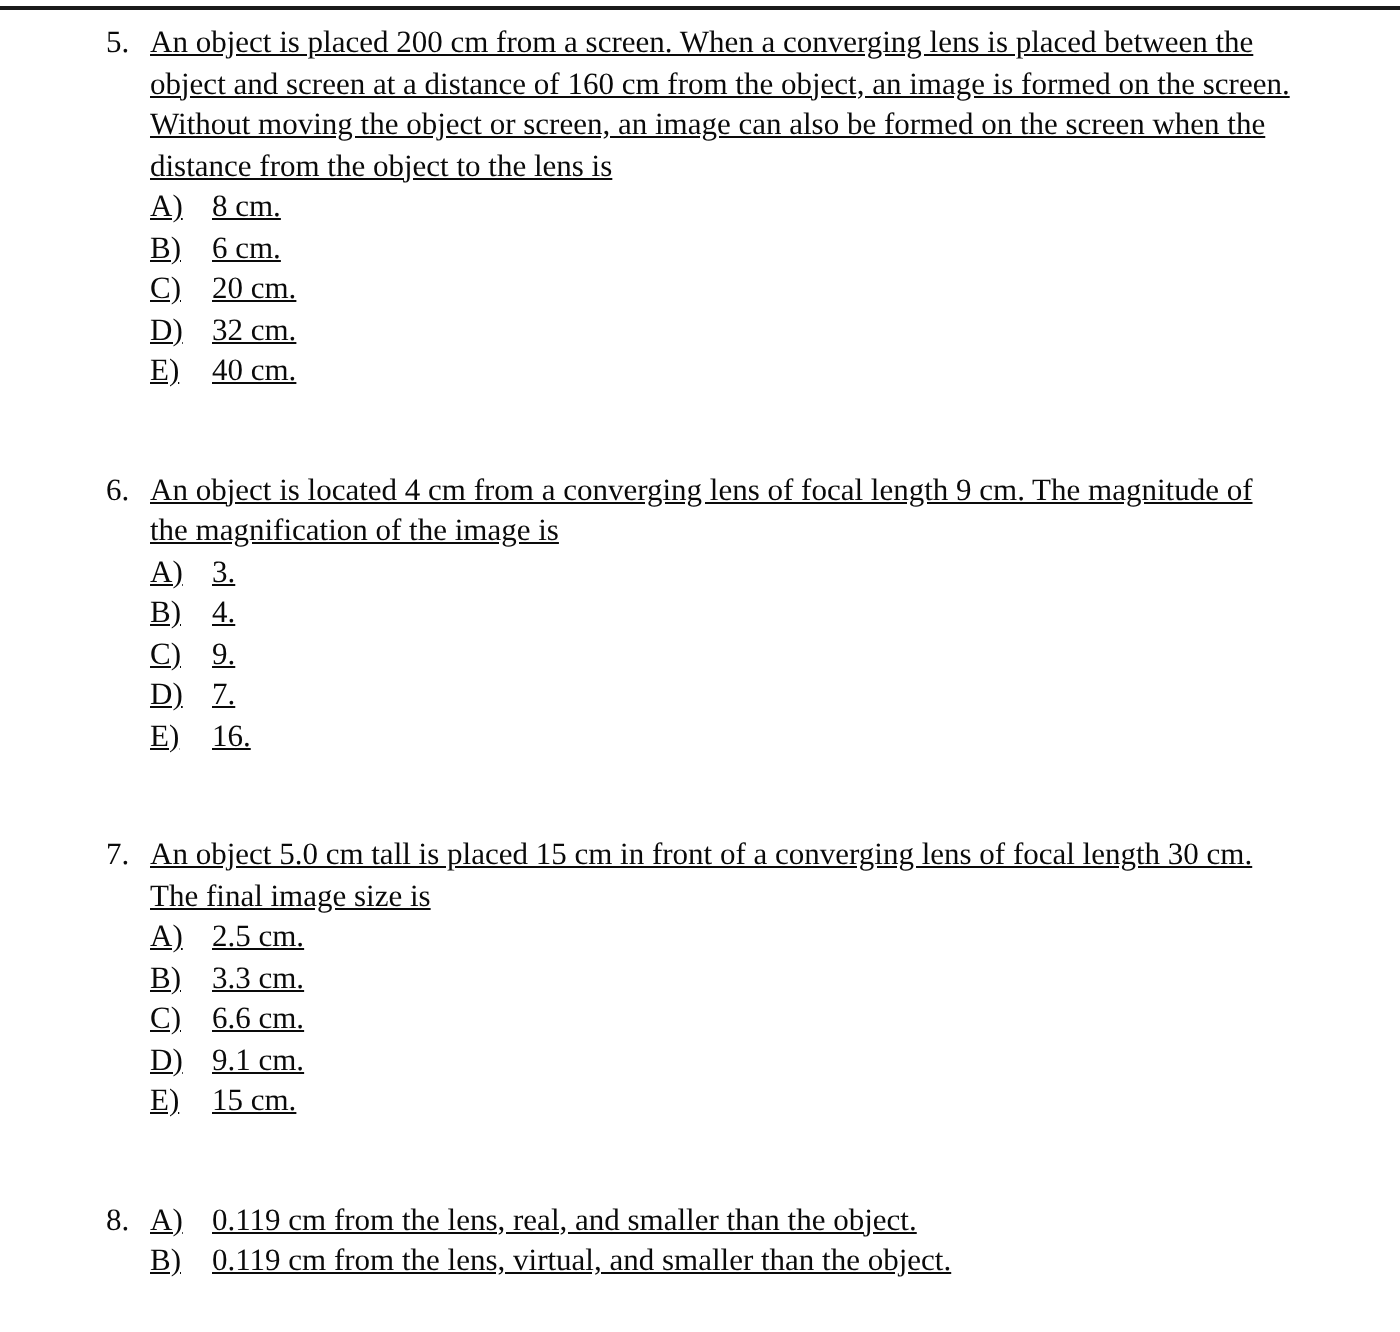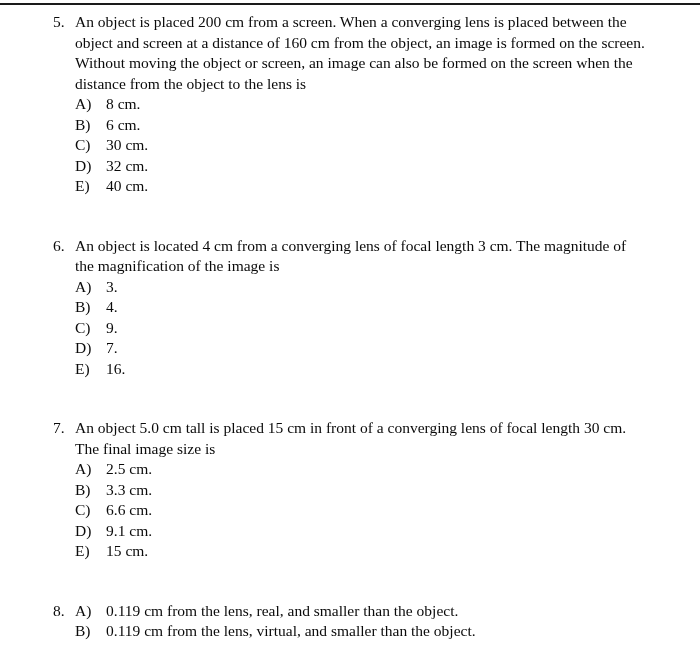--- a/index.html
+++ b/index.html
@@ -28,20 +28,21 @@
   .question {
     display: flex;
     margin-bottom: 39px;
   }
   .qnum {
     width: 22px;
     flex-shrink: 0;
   }
   .qbody {
     flex: 1;
+    text-decoration: underline;
   }
   .qtext {
     margin: 0 0 0 0;
     text-align: left;
   }
   .options {
     margin: 0;
   }
   .option {
     display: flex;
@@ -69,38 +70,38 @@
         <div class="option">
           <span class="opt-letter">A)</span>
           <span class="opt-text">8 cm.</span>
         </div>
         <div class="option">
           <span class="opt-letter">B)</span>
           <span class="opt-text">6 cm.</span>
         </div>
         <div class="option">
           <span class="opt-letter">C)</span>
-          <span class="opt-text">30 cm.</span>
+          <span class="opt-text">20 cm.</span>
         </div>
         <div class="option">
           <span class="opt-letter">D)</span>
           <span class="opt-text">32 cm.</span>
         </div>
         <div class="option">
           <span class="opt-letter">E)</span>
           <span class="opt-text">40 cm.</span>
         </div>
       </div>
     </div>
   </div>
 
   <div class="question">
     <div class="qnum">6.</div>
     <div class="qbody">
-      <div class="qtext">An object is located 4 cm from a converging lens of focal length 3 cm.  The magnitude of the magnification of the image is</div>
+      <div class="qtext">An object is located 4 cm from a converging lens of focal length 9 cm.  The magnitude of the magnification of the image is</div>
       <div class="options">
         <div class="option">
           <span class="opt-letter">A)</span>
           <span class="opt-text">3.</span>
         </div>
         <div class="option">
           <span class="opt-letter">B)</span>
           <span class="opt-text">4.</span>
         </div>
         <div class="option">

